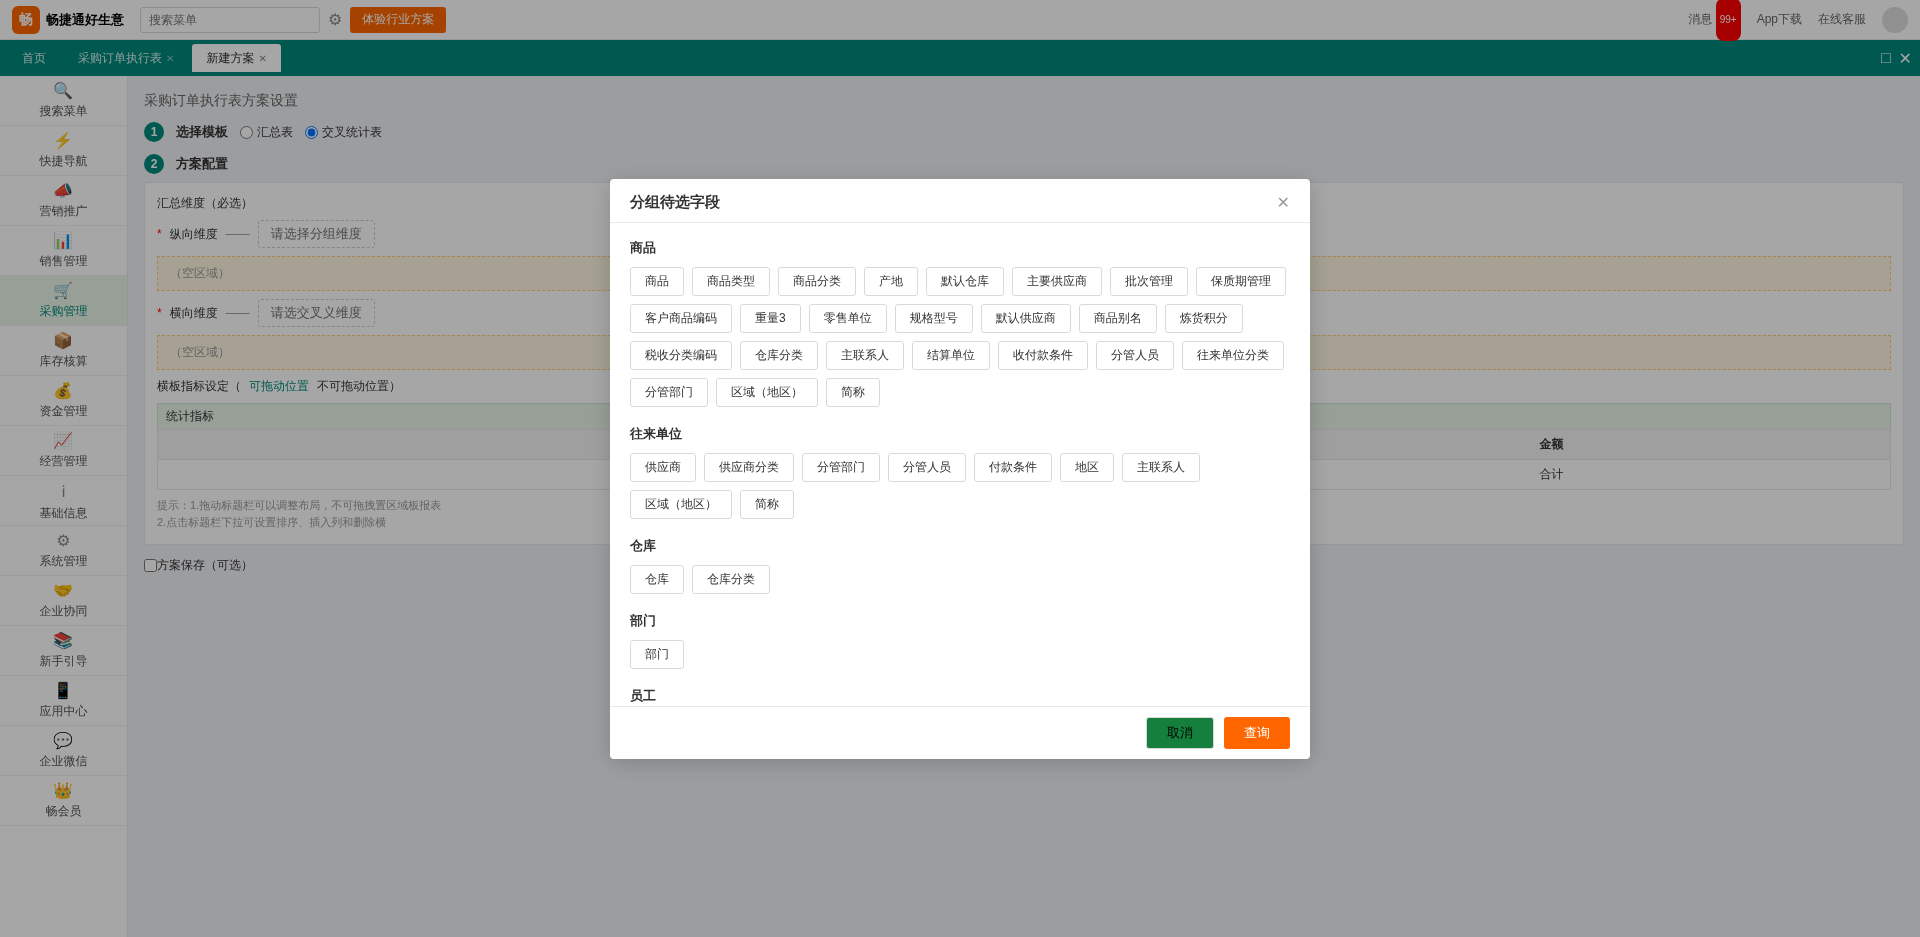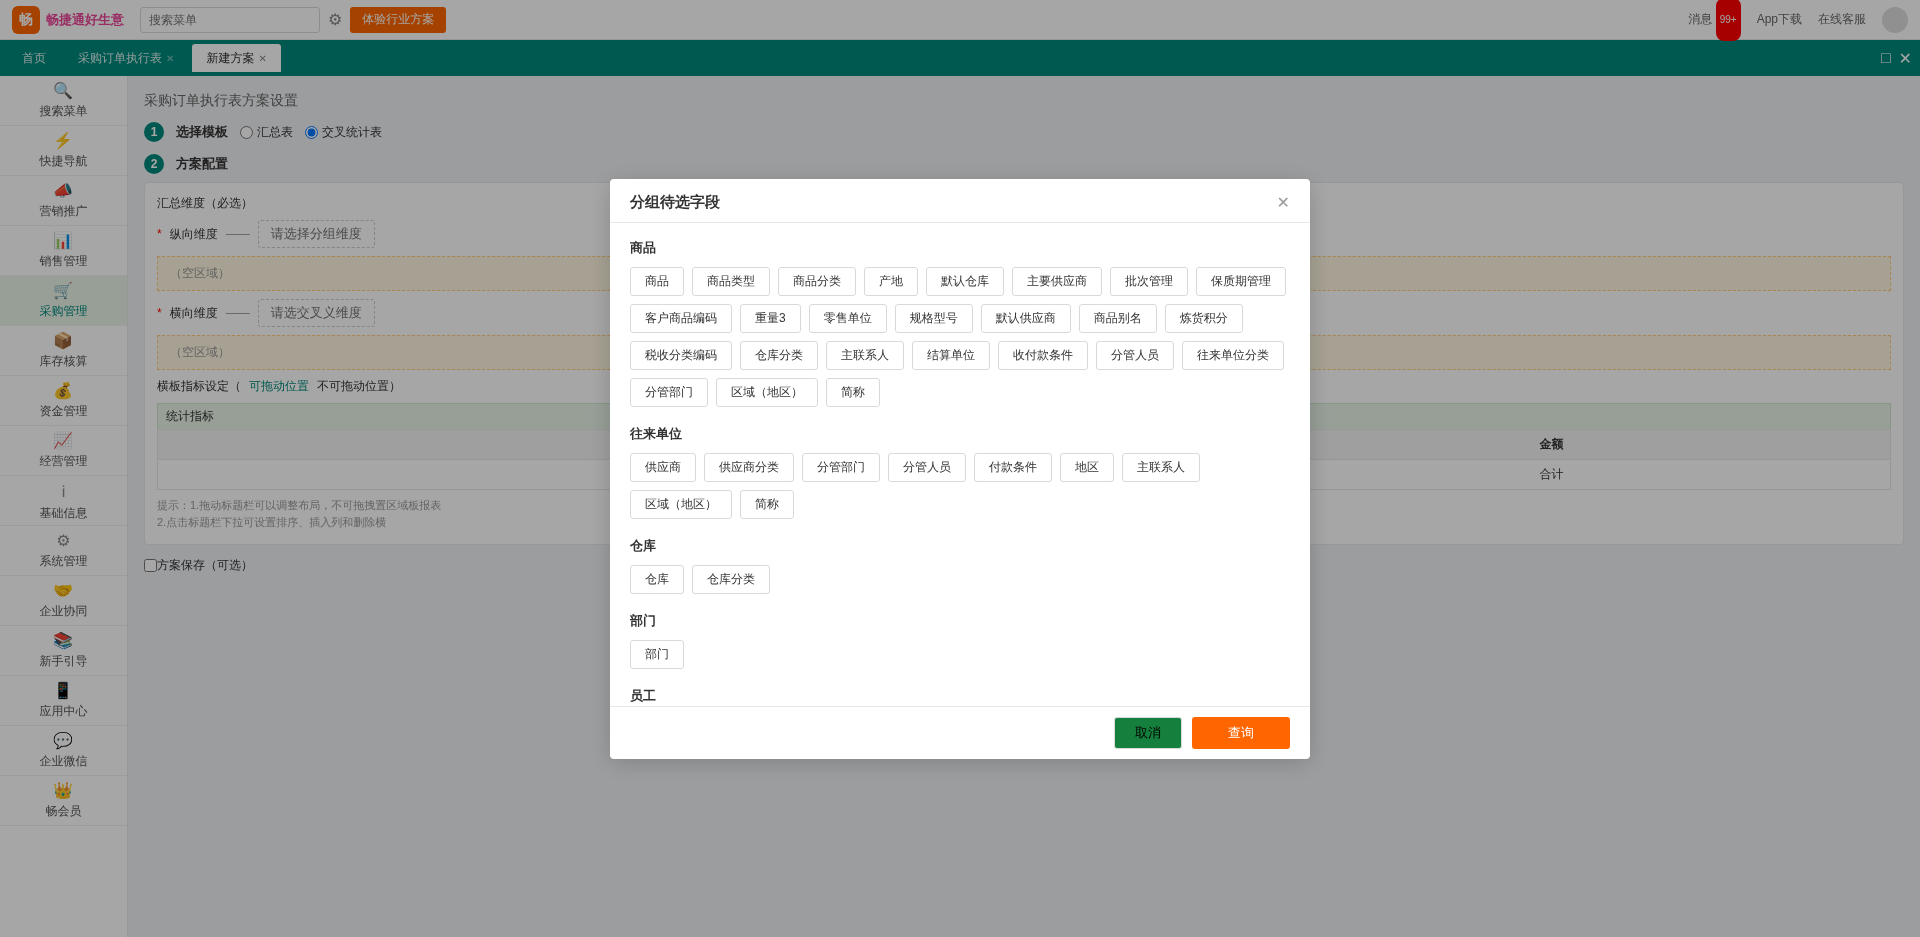--- a/index.html
+++ b/index.html
@@ -24,21 +24,21 @@
       gap: 6px;
       width: 120px;
     }
     .logo-icon {
       width: 28px; height: 28px;
       background: #ff6600;
       border-radius: 6px;
       display: flex; align-items: center; justify-content: center;
       color: #fff; font-size: 14px; font-weight: bold;
     }
-    .logo-text { color: #ec4899; font-size: 13px; font-weight: bold; }
+    .logo-text { color: #000000; font-size: 13px; font-weight: bold; }
     .header-search {
       flex: 0 0 180px;
       height: 26px;
       border: 1px solid #d9d9d9;
       border-radius: 3px;
       display: flex; align-items: center;
       padding: 0 8px;
       background: #fff;
     }
     .header-search input {
@@ -184,21 +184,21 @@
       text-align: center;
     }
     .stats-table th { background: #f5f5f5; }
 
     .tip-section { font-size: 11px; color: #999; margin-top: 8px; }
     .tip-section div { margin-bottom: 2px; }
 
     .bottom-row { display: flex; align-items: center; gap: 8px; margin-top: 12px; }
     .checkbox-label { display: flex; align-items: center; gap: 0; font-size: 12px; cursor: pointer; }
     .btn-cancel { padding: 6px 20px; border: 1px solid #d9d9d9; border-radius: 3px; background: #15803d; cursor: pointer; font-size: 13px; }
-    .btn-confirm { padding: 6px 36px; border: none; border-radius: 3px; background: #ff6600; color: #fff; cursor: pointer; font-size: 13px; }
+    .btn-confirm { padding: 6px 20px; border: none; border-radius: 3px; background: #ff6600; color: #fff; cursor: pointer; font-size: 13px; }
 
     
     .modal-overlay {
       position: fixed;
       top: 0; left: 0; right: 0; bottom: 0;
       background: rgba(0,0,0,0.35);
       z-index: 200;
       display: flex;
       align-items: center;
       justify-content: center;

